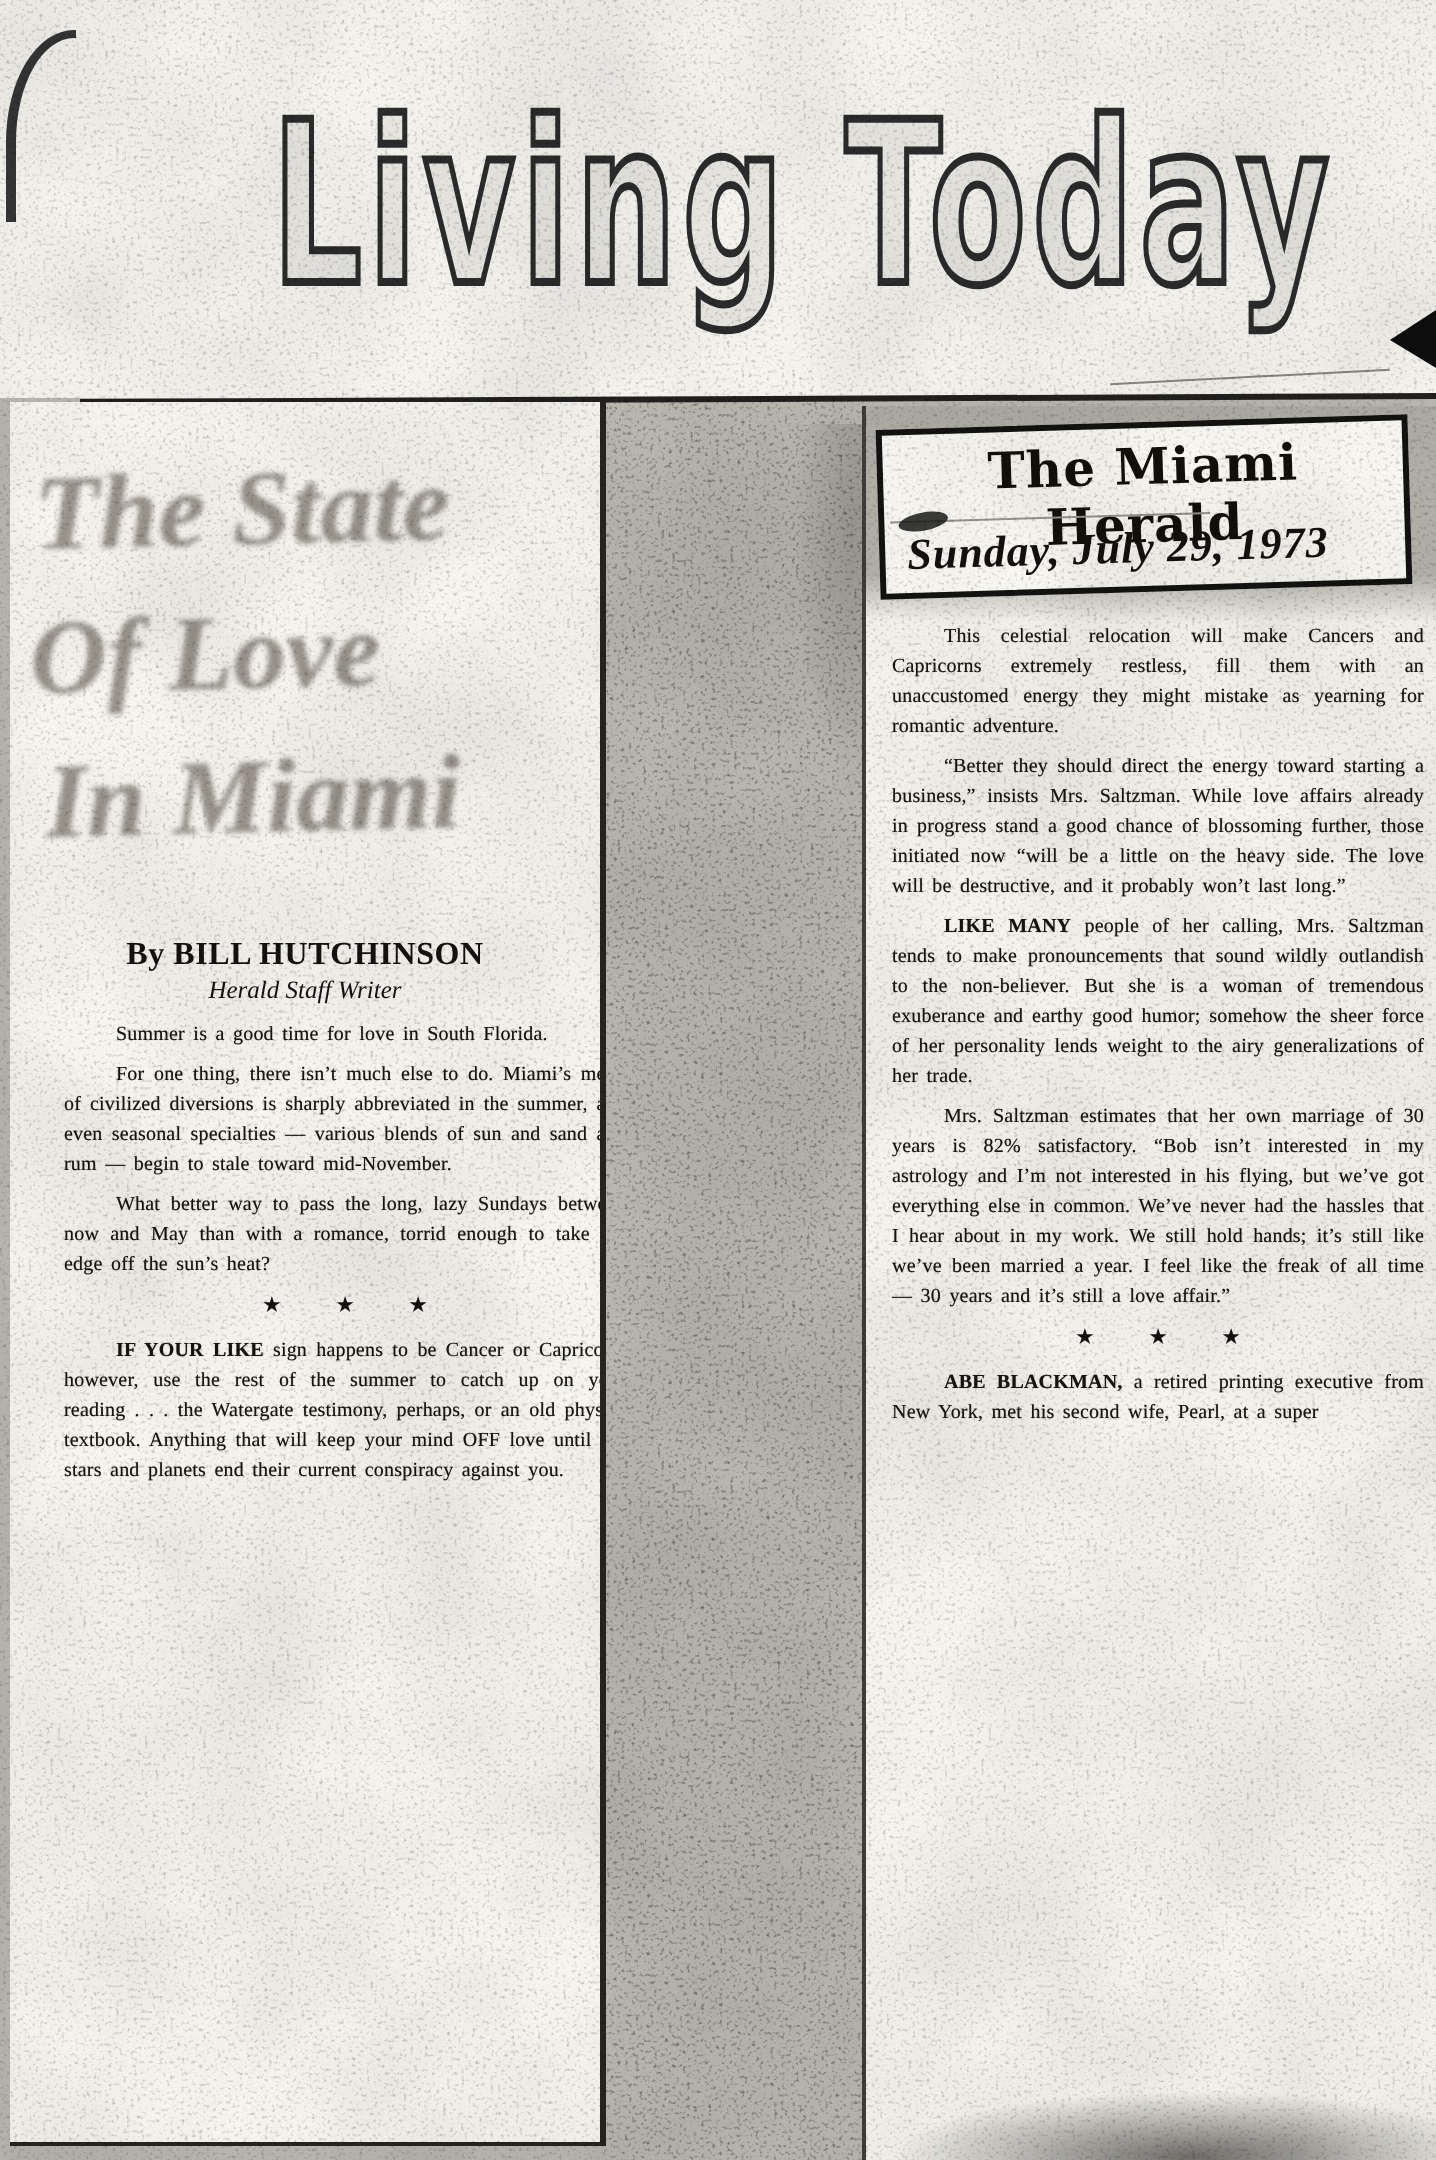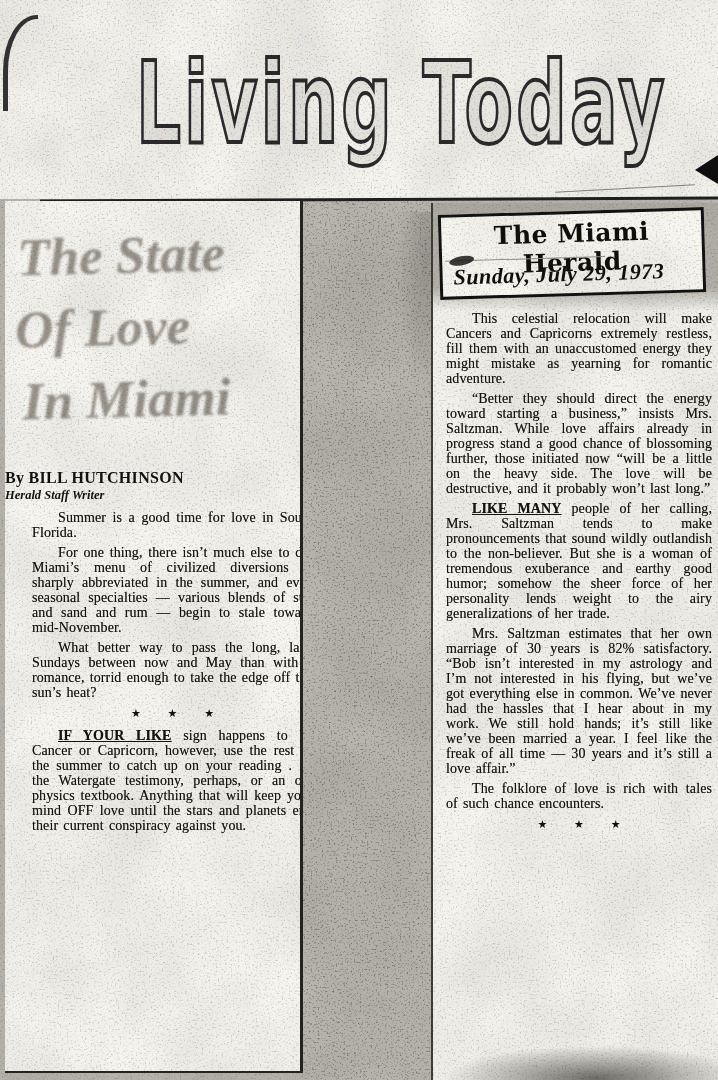--- a/index.html
+++ b/index.html
@@ -17,30 +17,30 @@
         border-top:15px solid transparent;border-bottom:14px solid transparent;border-right:23px solid #0f0f0f;}
   .corner-arc{position:absolute;left:3px;top:15px;width:30px;height:92px;
         border-left:5px solid #1d1d1d;border-top:4px solid #1d1d1d;border-top-left-radius:34px 56px;opacity:.88;}
   
   .clip-left{position:absolute;left:5px;top:201px;width:298px;height:872px;background:#f5f4ee;
         border-right:3px solid #26251f;border-bottom:2px solid #26251f;box-sizing:border-box;overflow:hidden;}
   .headline{position:absolute;left:14px;top:18px;font-style:italic;font-weight:bold;
         color:#8f8a81;font-size:53px;line-height:72px;filter:blur(1.3px);opacity:.9;
         transform:rotate(-1.4deg);white-space:nowrap;}
   .headline .hl2{margin-left:-4px;} .headline .hl3{margin-left:2px;}
-  .byline-wrap{position:absolute;left:0;top:268px;width:100%;color:#151310;}
+  .byline-wrap{position:absolute;left:0;top:268px;width:100%;text-align:center;color:#151310;}
   .byline{font-weight:bold;font-size:16px;letter-spacing:.3px;}
-  .byline-title{font-weight:bold;font-style:italic;font-size:12.5px;margin-top:1px;}
+  .byline-title{font-weight:normal;font-style:italic;font-size:12.5px;margin-top:1px;}
   
   .body-left{position:absolute;left:27px;top:309px;width:281px;}
   .body-right{position:absolute;left:13px;top:108px;width:266px;}
-  .para{margin:0 0 5px 0;font-size:14px;line-height:15px;color:#181511;
+  .para{margin:0 0 5px 0;font-size:10px;line-height:15px;color:#181511;
         text-align:justify;text-indent:26px;letter-spacing:.1px;word-spacing:1.6px;
         text-shadow:0 0 .4px rgba(20,16,10,.55);}
-  .para .lead{font-weight:bold;text-decoration:underline;}
+  .para .lead{font-weight:bold;}
   .stars{text-align:center;font-size:11px;letter-spacing:12px;padding-left:12px;
         color:#141210;margin:7px 0 8px 0;line-height:13px;}
   
   .clip-right{position:absolute;left:431px;top:203px;width:287px;height:877px;background:#f4f3ed;
         border-left:2px solid #403e38;box-sizing:border-box;overflow:hidden;}
   .mast-shadow{position:absolute;left:0;top:0;width:287px;height:108px;
         background:linear-gradient(180deg,#aeaba4 0%,#b5b2ab 78%,rgba(181,178,171,0) 100%);}
   .masthead{position:absolute;left:6px;top:8px;width:266px;height:85px;
         border:3px solid #131312;background:#f7f6f0;transform:rotate(-1.7deg);box-sizing:border-box;}
   .masthead-paper{margin-top:5px;text-align:center;font-family:"DejaVu Serif",serif;font-weight:bold;
@@ -96,22 +96,22 @@
       <div class="masthead-paper">The Miami Herald</div>
       <div class="masthead-rule"></div>
       <div class="masthead-smudge"></div>
       <div class="masthead-date">Sunday, July 29, 1973</div>
     </div>
     <div class="body-right">
         <p class="para">This celestial relocation will make Cancers and Capricorns extremely restless, fill them with an unaccustomed energy they might mistake as yearning for romantic adventure.</p>
         <p class="para">“Better they should direct the energy toward starting a business,” insists Mrs. Saltzman. While love affairs already in progress stand a good chance of blossoming further, those initiated now “will be a little on the heavy side. The love will be destructive, and it probably won’t last long.”</p>
         <p class="para"><span class="lead">LIKE MANY</span> people of her calling, Mrs. Saltzman tends to make pronouncements that sound wildly outlandish to the non-believer. But she is a woman of tremendous exuberance and earthy good humor; somehow the sheer force of her personality lends weight to the airy generalizations of her trade.</p>
         <p class="para">Mrs. Saltzman estimates that her own marriage of 30 years is 82% satisfactory. “Bob isn’t interested in my astrology and I’m not interested in his flying, but we’ve got everything else in common. We’ve never had the hassles that I hear about in my work. We still hold hands; it’s still like we’ve been married a year. I feel like the freak of all time — 30 years and it’s still a love affair.”</p>
-        <p class="para">The folklore of love is rich with tales of such chance encounters.</p>
         <div class="stars">★ ★ ★</div>
+        <p class="para"><span class="lead">ABE BLACKMAN,</span> a retired printing executive from New York, met his second wife, Pearl, at a super</p>
       </div>
   </div>
 
   <div class="smudge-br"></div>
 
   <svg class="grain" width="718" height="1080" xmlns="http://www.w3.org/2000/svg">
     <defs>
       <filter id="speck" x="0" y="0" width="100%" height="100%">
         <feTurbulence type="fractalNoise" baseFrequency="0.55" numOctaves="2" seed="11"></feTurbulence>
         <feColorMatrix type="matrix" values="0 0 0 0 0  0 0 0 0 0  0 0 0 0 0  1.3 0 0 0 -0.72"></feColorMatrix>

